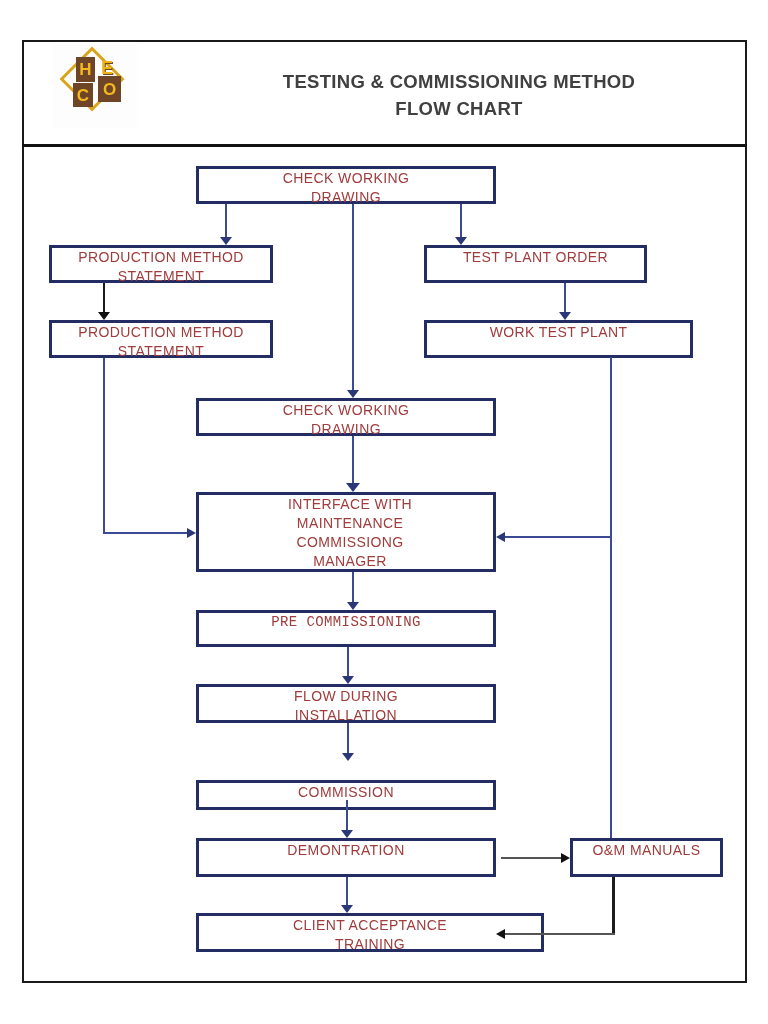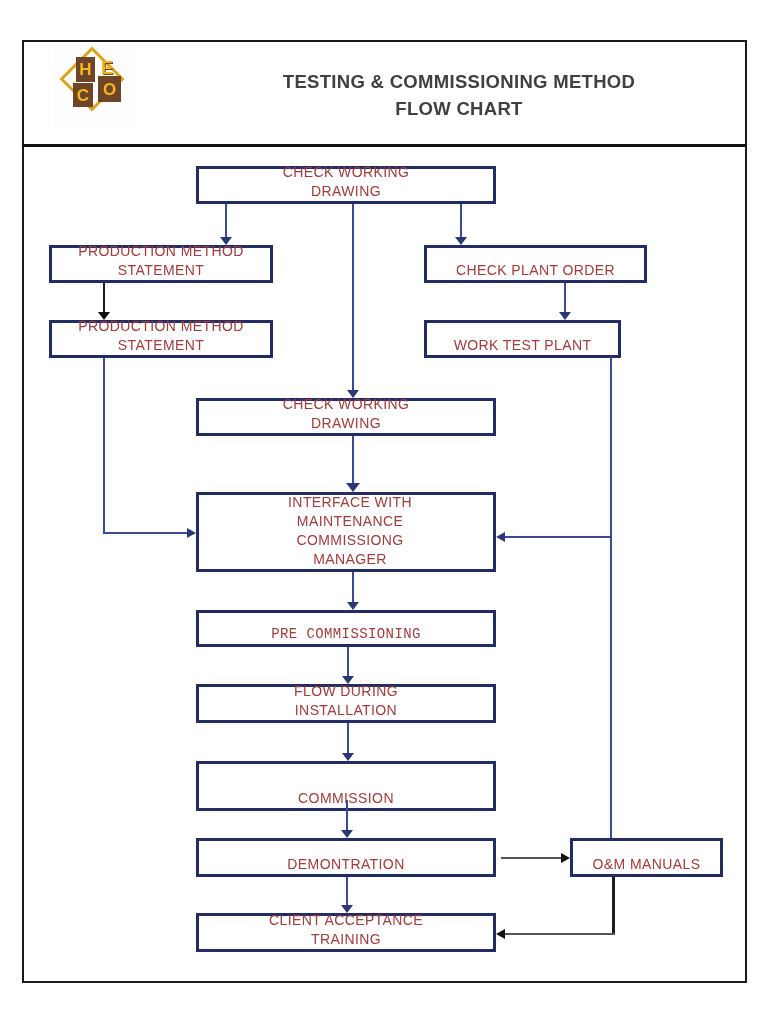--- a/index.html
+++ b/index.html
@@ -32,21 +32,21 @@
     text-align:center; color:#404040; font-weight:bold;
     font-size:18.5px; line-height:27px; letter-spacing:.3px; white-space:pre-line;
   }
   .header-divider {
     position:absolute; left:-2px; top:102px; width:725px; height:2px;
     border-top:2px solid #111; border-bottom:1px solid #111; background:#fff;
   }
   
   .node {
     position:absolute; border:3px solid #242d63; background:#fff;
-    display:flex; align-items:flex-end; justify-content:center; text-align:center;
+    display:flex; align-items:flex-start; justify-content:center; text-align:center;
   }
   .node span {
     color:#a03c3c; font-size:14px; line-height:19px; letter-spacing:.4px; white-space:pre-line;
   }
   
   .vline, .hline { position:absolute; }
   .navy-l { background:#3c4a94; }
   .black-l { background:#1c1c1c; }
   .gray-l { background:#555555; }
   .ah { position:absolute; width:0; height:0; }
@@ -82,56 +82,56 @@
 
   <div class="node" style="left:172px; top:124px; width:300px; height:38px;">
     <span>CHECK WORKING
 DRAWING</span>
   </div>
   <div class="node" style="left:25px; top:203px; width:224px; height:38px;">
     <span>PRODUCTION METHOD
 STATEMENT</span>
   </div>
   <div class="node" style="left:400px; top:203px; width:223px; height:38px;">
-    <span>CHECK PLANT ORDER</span>
+    <span>TEST PLANT ORDER</span>
   </div>
   <div class="node" style="left:25px; top:278px; width:224px; height:38px;">
     <span>PRODUCTION METHOD
 STATEMENT</span>
   </div>
-  <div class="node" style="left:400px; top:278px; width:197px; height:38px;">
+  <div class="node" style="left:400px; top:278px; width:269px; height:38px;">
     <span>WORK TEST PLANT</span>
   </div>
   <div class="node" style="left:172px; top:356px; width:300px; height:38px;">
     <span>CHECK WORKING
 DRAWING</span>
   </div>
   <div class="node" style="left:172px; top:450px; width:300px; height:80px;padding-left:8px;">
     <span>INTERFACE WITH
 MAINTENANCE
 COMMISSIONG
 MANAGER</span>
   </div>
   <div class="node" style="left:172px; top:568px; width:300px; height:37px;font-family:Liberation Mono, monospace;">
     <span>PRE COMMISSIONING</span>
   </div>
   <div class="node" style="left:172px; top:642px; width:300px; height:39px;">
     <span>FLOW DURING
 INSTALLATION</span>
   </div>
-  <div class="node" style="left:172px; top:719px; width:300px; height:50px;">
+  <div class="node" style="left:172px; top:738px; width:300px; height:30px;">
     <span>COMMISSION</span>
   </div>
   <div class="node" style="left:546px; top:796px; width:153px; height:39px;">
     <span>O&amp;M MANUALS</span>
   </div>
   <div class="node" style="left:172px; top:796px; width:300px; height:39px;">
     <span>DEMONTRATION</span>
   </div>
-  <div class="node" style="left:172px; top:871px; width:300px; height:39px;">
+  <div class="node" style="left:172px; top:871px; width:348px; height:39px;">
     <span>CLIENT ACCEPTANCE
 TRAINING</span>
   </div>
 
   <div class="vline navy-l" style="left:201px; top:162px; width:2px; height:34px;"></div>
   <div class="ah ah-down-navy" style="left:196px; top:195px;"></div>
 
   <div class="vline navy-l" style="left:328px; top:162px; width:2px; height:186px;"></div>
   <div class="ah ah-down-navy" style="left:323px; top:348px;"></div>
 

